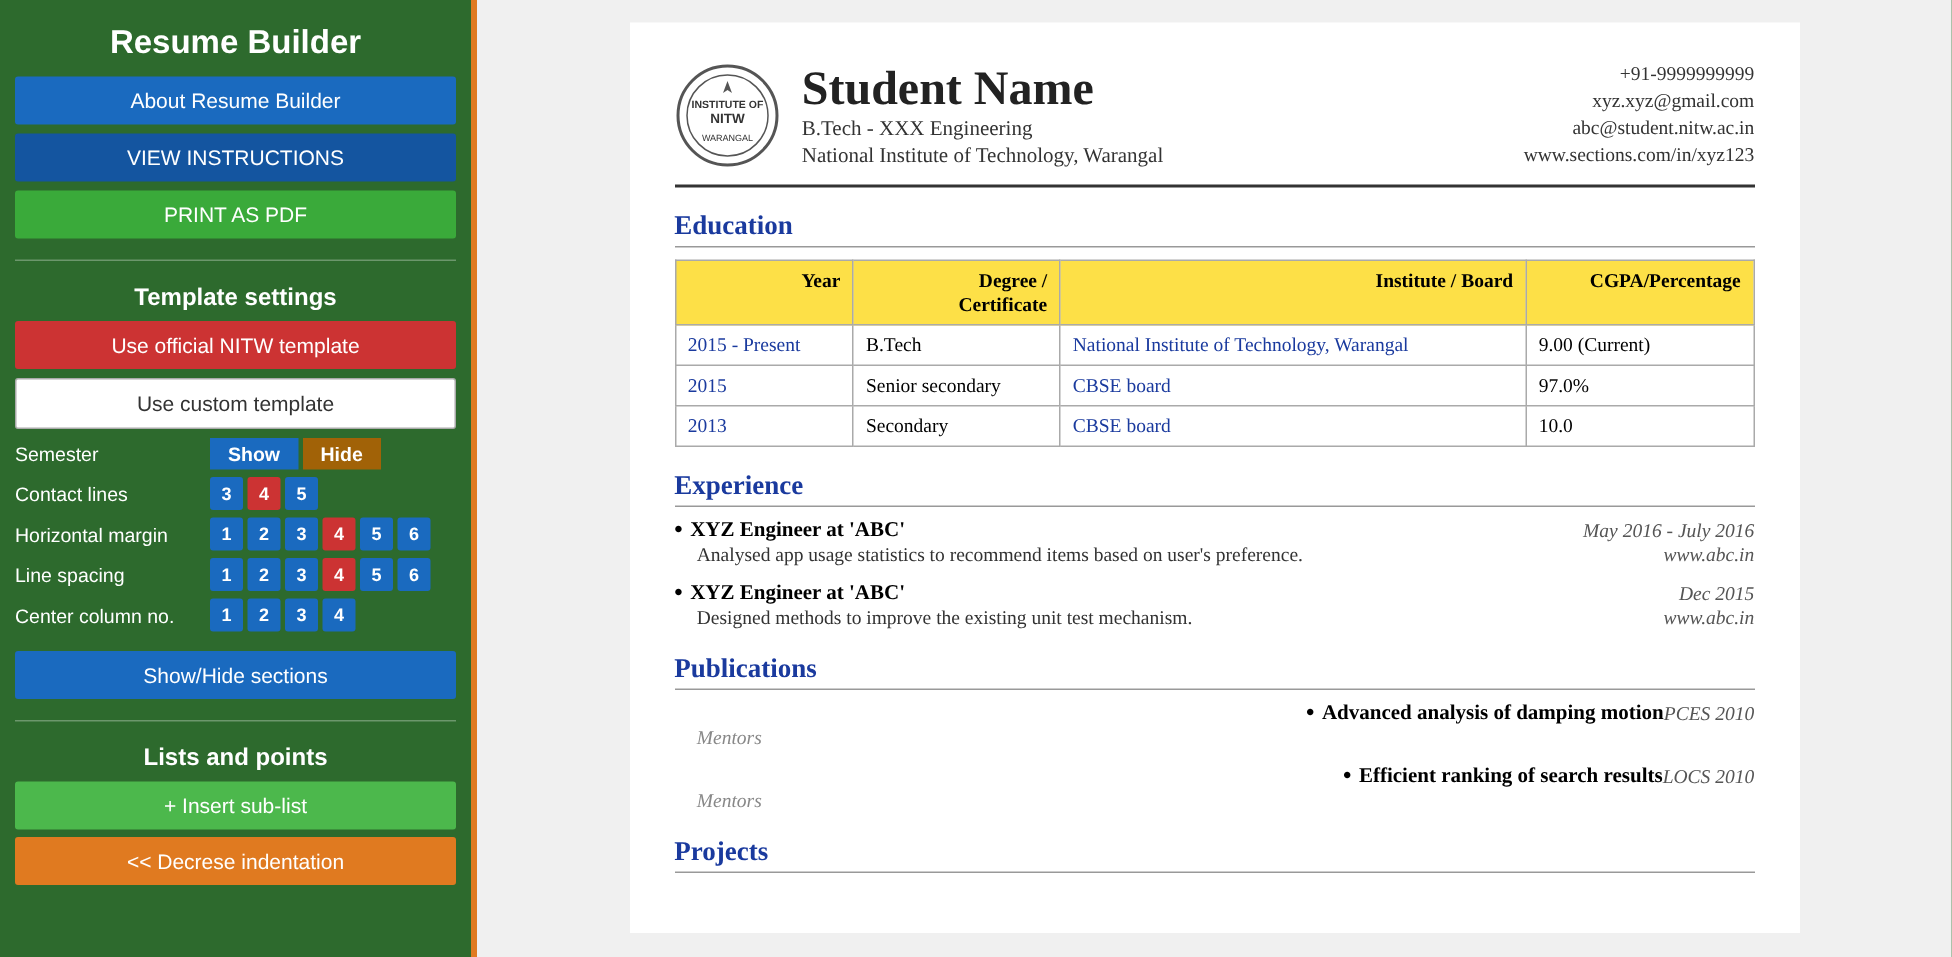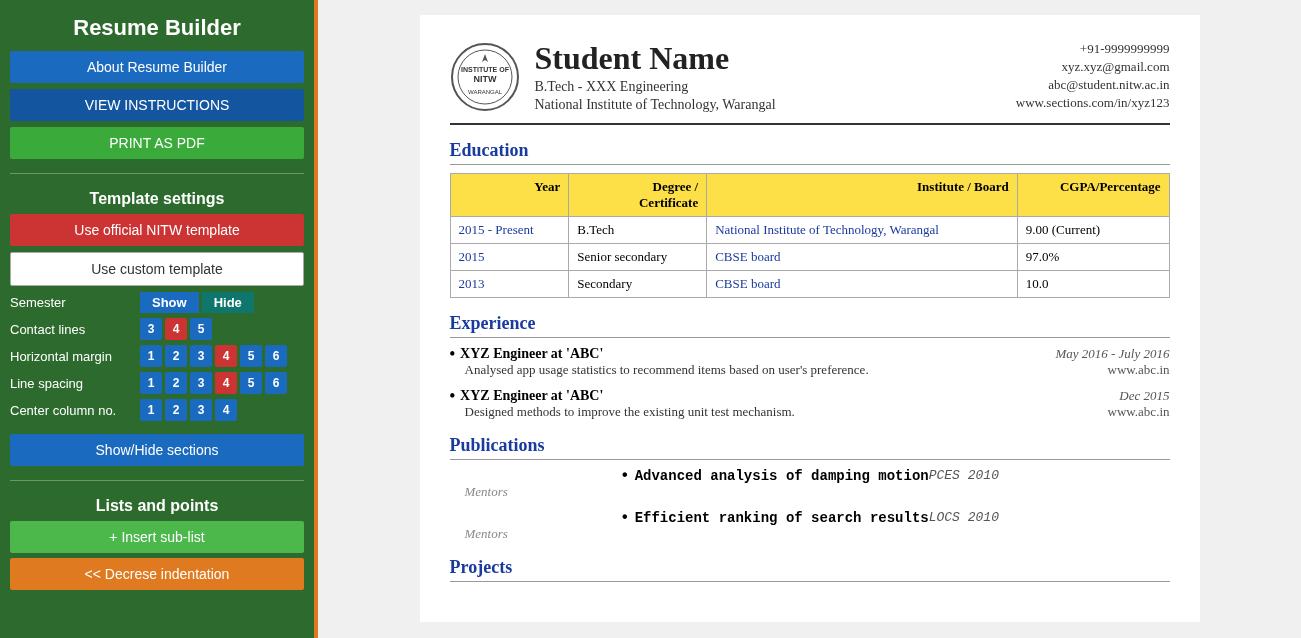--- a/index.html
+++ b/index.html
@@ -105,21 +105,21 @@
       background: #1a6abf;
       color: white;
       border: none;
       cursor: pointer;
       font-size: 13px;
       font-weight: bold;
     }
 
     .hide-btn {
       padding: 3px 12px;
-      background: #0f766e;
+      background: #a16207;
       color: white;
       border: none;
       cursor: pointer;
       font-size: 13px;
       font-weight: bold;
     }
 
     
     #main {
       flex: 1;
@@ -247,39 +247,39 @@
       white-space: nowrap;
     }
 
     .exp-desc {
       font-size: 13px;
       color: #333;
       margin-left: 15px;
     }
 
     .exp-link {
+      font-style: italic;
       font-size: 13px;
       color: #555;
       text-align: right;
       margin-right: 0;
     }
 
     .exp-sub-row {
       display: flex;
       justify-content: space-between;
     }
 
     .pub-item {
       margin-bottom: 10px;
     }
 
     .pub-header {
       display: flex;
-      justify-content: center;
-      font-family: Liberation Mono, monospace;
+      justify-content: flex-end;
     }
 
     .pub-title {
       font-weight: bold;
       font-size: 14px;
       display: flex;
       align-items: flex-start;
       gap: 5px;
     }
 

